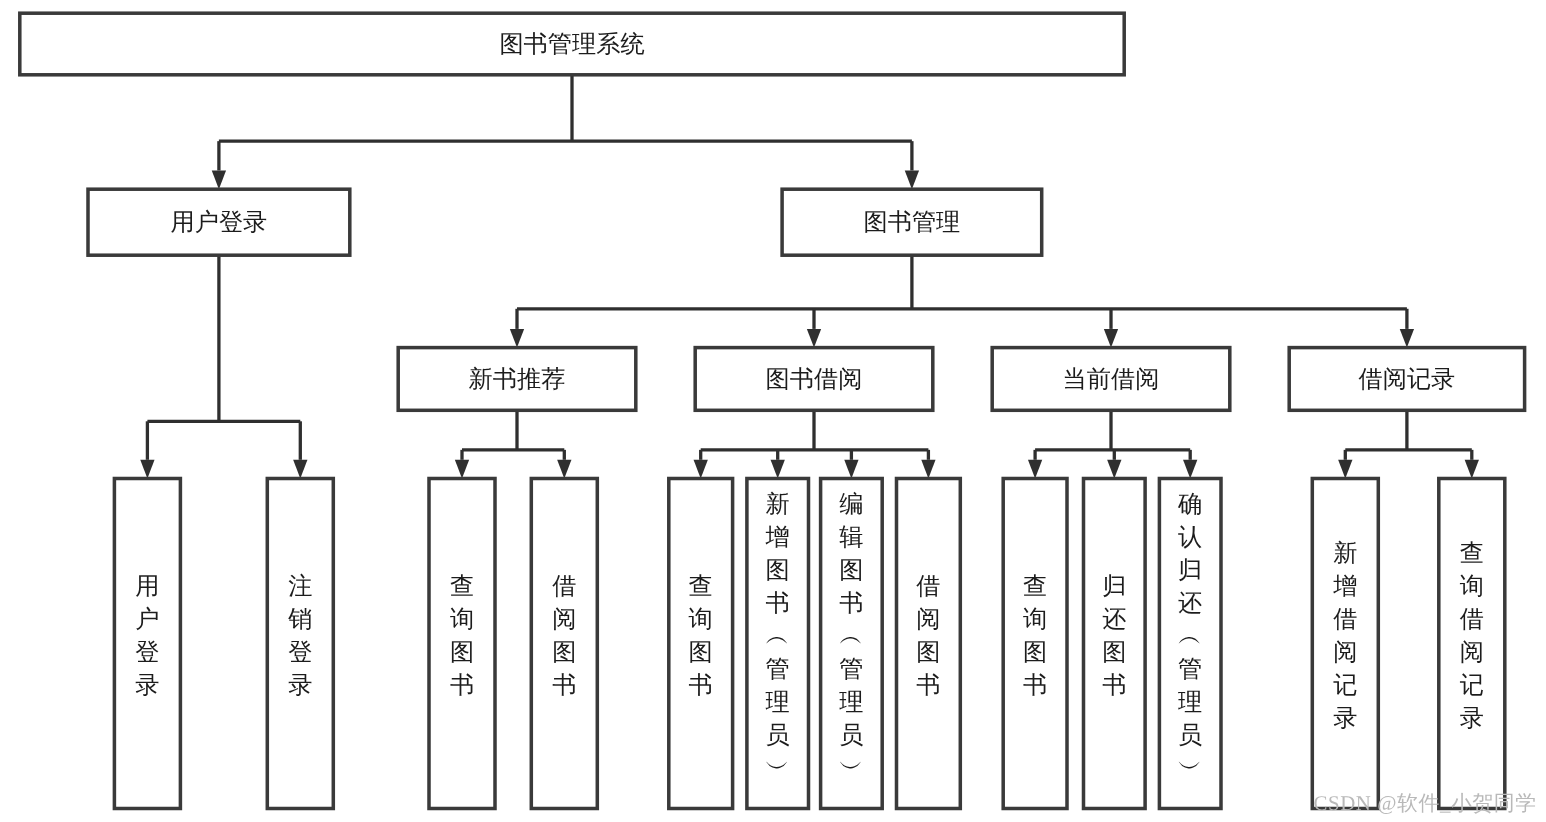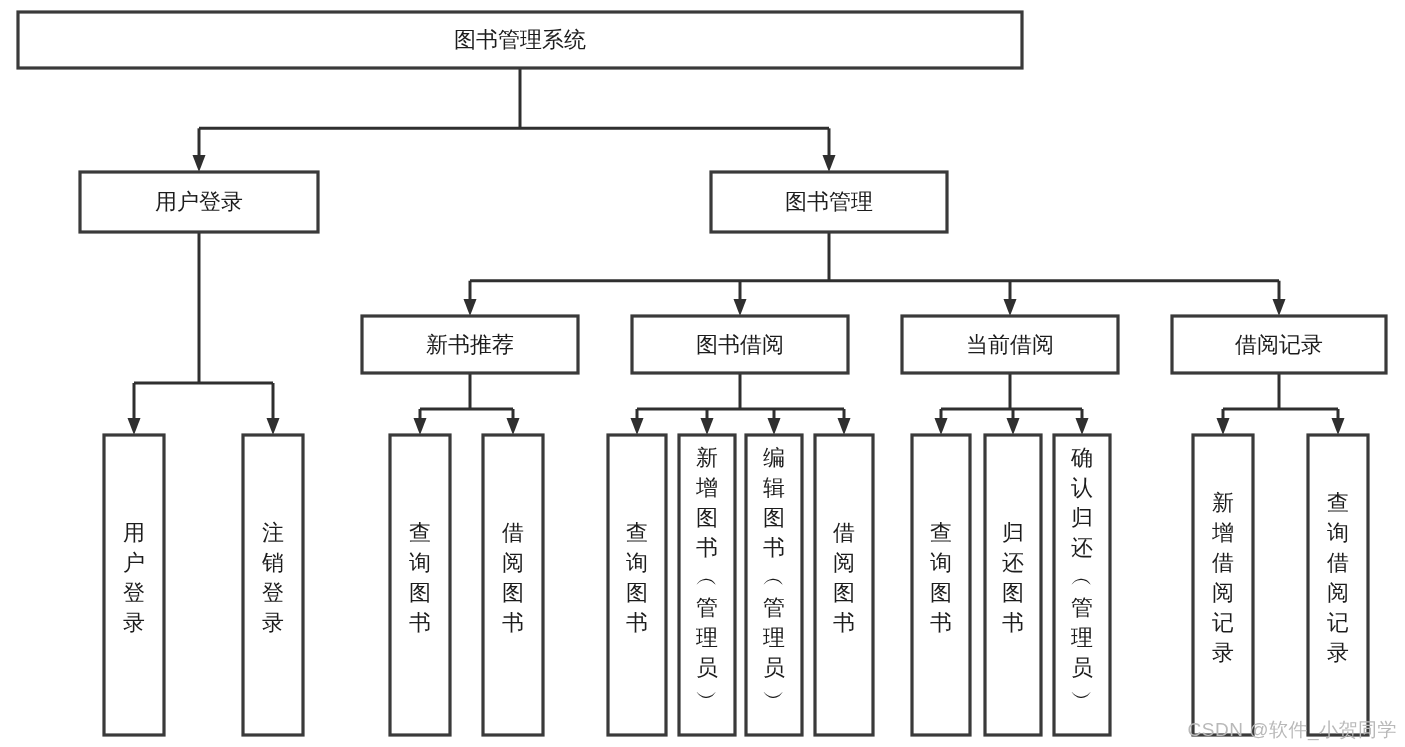--- a/index.html
+++ b/index.html
@@ -50,21 +50,21 @@
   .node-label-v {
     font-family: "DejaVu Sans", "Liberation Sans", sans-serif;
     font-size: 22px;
     fill: #1c1c1c;
     text-anchor: middle;
   }
   .watermark-text {
     position: absolute;
     right: 8px;
     bottom: 4px;
-    font-family: Liberation Sans, sans-serif;
+    font-family: Liberation Serif, serif;
     font-size: 19px;
     color: #b9b9b9;
     letter-spacing: 0.5px;
     white-space: nowrap;
     user-select: none;
   }
 </style>
 </head>
 <body>
 

